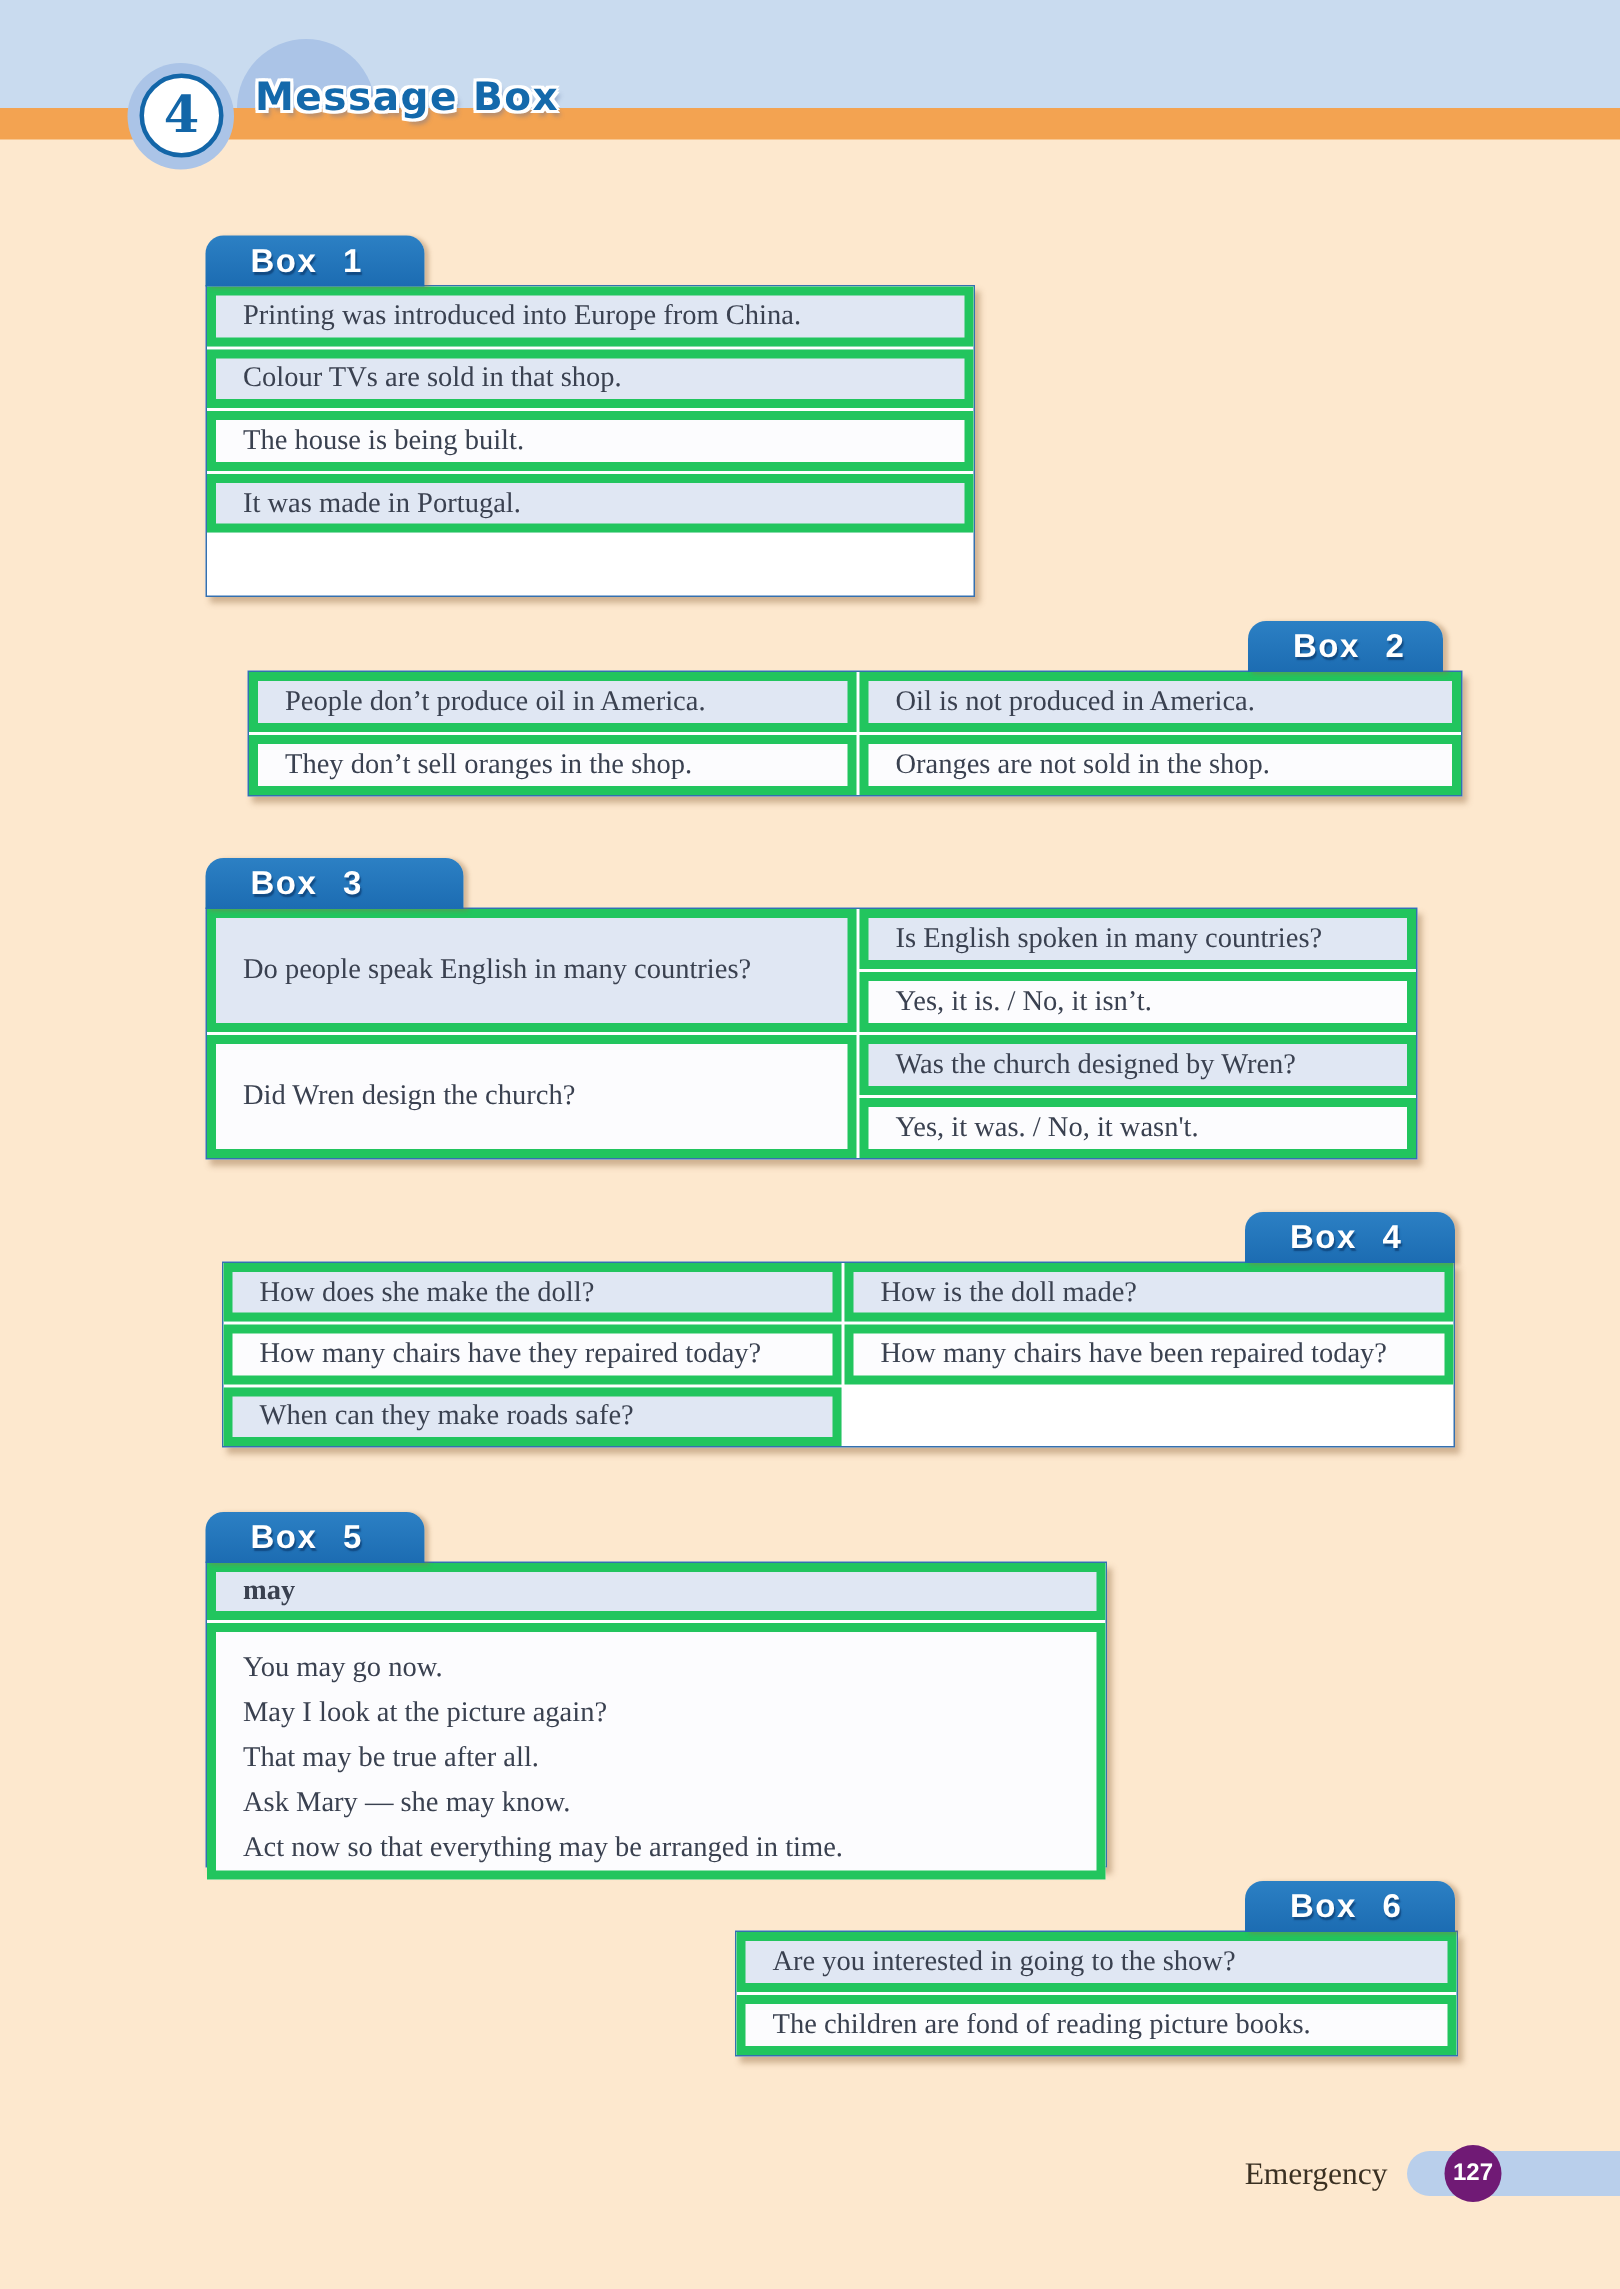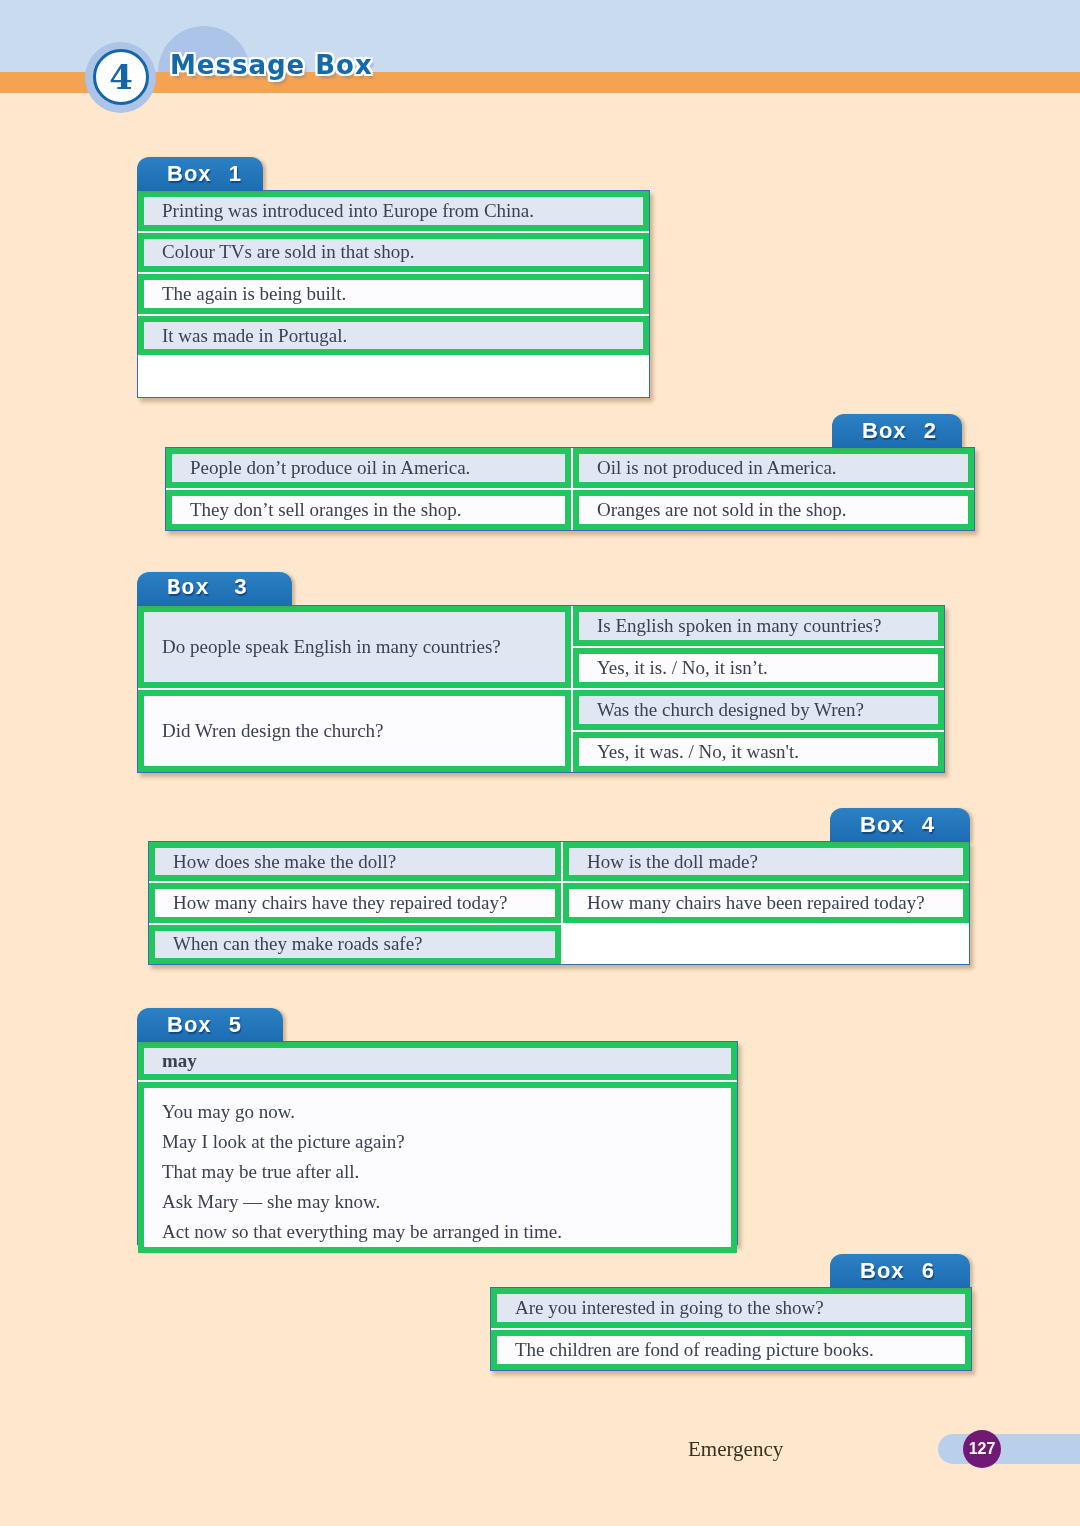--- a/index.html
+++ b/index.html
@@ -38,21 +38,21 @@
     box-shadow:3px 4px 4px rgba(150,110,70,.45);}
   .cell{
     border:6px solid #22c55e;box-sizing:border-box;
     display:flex;align-items:center;padding:0 8px 0 18px;
     font-size:19px;color:#3a4150;white-space:nowrap;}
   .lb{background:#e0e7f3;}
   .wh{background:#fcfcfe;}
   .bold{font-weight:bold;}
   .multiline{white-space:normal;display:block;padding:9px 8px 0 18px;line-height:30px;}
   
-  .footer-label{position:absolute;top:1437px;left:688px;width:205px;text-align:left;
+  .footer-label{position:absolute;top:1437px;left:720px;width:205px;text-align:right;
     font-size:21px;color:#3a3022;z-index:5;font-family:Liberation Serif, serif;}
   .footer-pill{position:absolute;left:938px;top:1434px;width:142px;height:30px;
     background:#b9cfeb;border-radius:16px 0 0 16px;z-index:5;}
   .page-num{position:absolute;left:963px;top:1430px;width:38px;height:38px;border-radius:50%;
     background:#701a75;color:#fff;z-index:6;display:flex;align-items:center;justify-content:center;
     font-family:"Liberation Sans",sans-serif;font-weight:bold;font-size:16px;}
 </style>
 </head>
 <body>
 
@@ -61,37 +61,37 @@
   <div class="band">
     <div class="big-circle"></div>
   </div>
   <div class="orange-bar"></div>
   <div class="unit-halo"></div>
   <div class="unit-circle">
     <span>4</span>
   </div>
   <div class="page-title">Message Box</div>
 
-  <div class="tab" style="left:137px;top:157px;width:126px;">Box 1</div>
+  <div class="tab" style="left:137px;top:157px;width:146px;">Box 1</div>
   <div class="tbl" style="left:137px;top:190px;width:513px;height:208px;grid-template-rows:repeat(5,1fr);">
     <div class="cell lb">Printing was introduced into Europe from China.</div>
     <div class="cell lb">Colour TVs are sold in that shop.</div>
-    <div class="cell wh">The again is being built.</div>
+    <div class="cell wh">The house is being built.</div>
     <div class="cell lb">It was made in Portugal.</div>
   </div>
 
   <div class="tab" style="left:832px;top:414px;width:130px;">Box 2</div>
   <div class="tbl" style="left:165px;top:447px;width:810px;height:84px;grid-template-columns:405px 1fr;grid-template-rows:repeat(2,1fr);">
     <div class="cell lb">People don’t produce oil in America.</div>
     <div class="cell lb">Oil is not produced in America.</div>
     <div class="cell wh">They don’t sell oranges in the shop.</div>
     <div class="cell wh">Oranges are not sold in the shop.</div>
   </div>
 
-  <div class="tab" style="left:137px;top:572px;width:155px;font-family:Liberation Mono, monospace;">Box 3</div>
+  <div class="tab" style="left:137px;top:572px;width:172px;">Box 3</div>
   <div class="tbl" style="left:137px;top:605px;width:808px;height:168px;grid-template-columns:433px 1fr;grid-template-rows:repeat(4,1fr);">
     <div class="cell lb" style="grid-column:1;grid-row:1/3;">Do people speak English in many countries?</div>
     <div class="cell lb" style="grid-column:2;grid-row:1;">Is English spoken in many countries?</div>
     <div class="cell wh" style="grid-column:2;grid-row:2;">Yes, it is. / No, it isn’t.</div>
     <div class="cell wh" style="grid-column:1;grid-row:3/5;">Did Wren design the church?</div>
     <div class="cell lb" style="grid-column:2;grid-row:3;">Was the church designed by Wren?</div>
     <div class="cell wh" style="grid-column:2;grid-row:4;">Yes, it was. / No, it wasn't.</div>
   </div>
 
   <div class="tab" style="left:830px;top:808px;width:140px;">Box 4</div>

